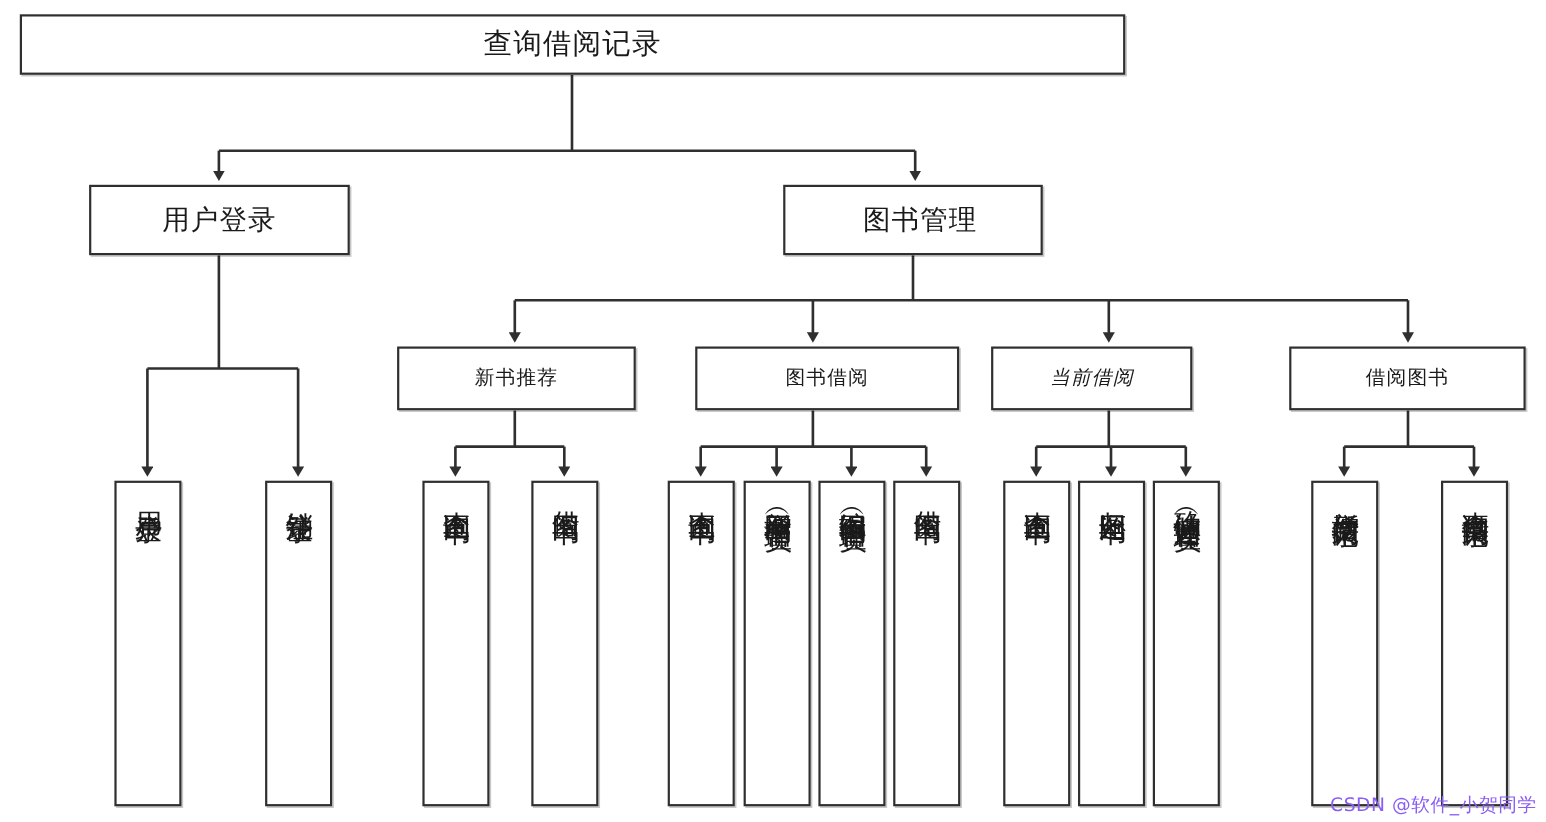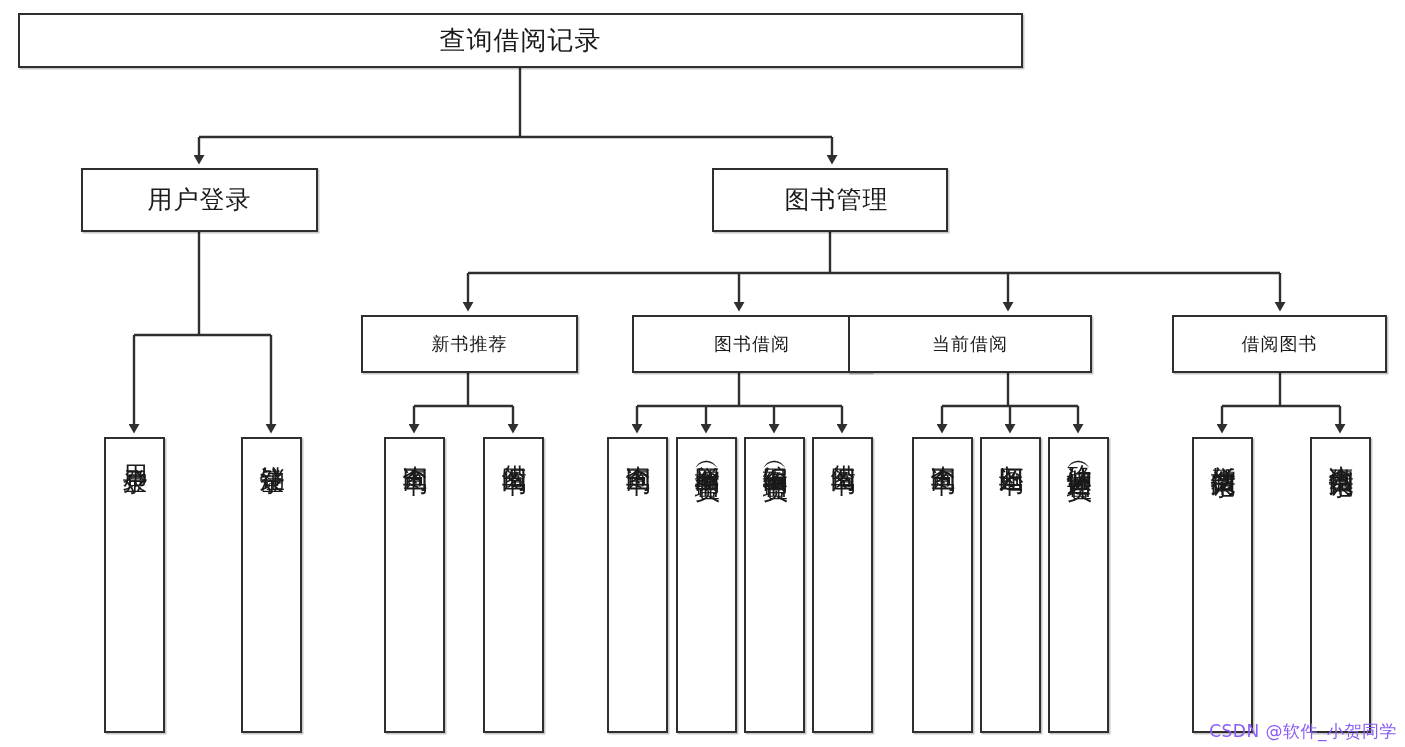--- a/index.html
+++ b/index.html
@@ -146,21 +146,21 @@
   <div class="node horiz l2" style="left:712px; top:168px; width:236px; height:64px;padding-left:13px;">
     <span class="label">图书管理</span>
   </div>
 
   <div class="node horiz l3" style="left:361px; top:315px; width:217px; height:58px;">
     <span class="label">新书推荐</span>
   </div>
   <div class="node horiz l3" style="left:632px; top:315px; width:240px; height:58px;">
     <span class="label">图书借阅</span>
   </div>
-  <div class="node horiz l3" style="left:848px; top:315px; width:244px; height:58px;">
+  <div class="node horiz l3" style="left:901px; top:315px; width:183px; height:58px;font-style:italic;">
     <span class="label">当前借阅</span>
   </div>
   <div class="node horiz l3" style="left:1172px; top:315px; width:215px; height:58px;">
     <span class="label">借阅图书</span>
   </div>
 
   <div class="node vert" style="left:104px; top:437px; width:61px; height:296px;">
     <span class="label">用户登录</span>
   </div>
   <div class="node vert" style="left:241px; top:437px; width:61px; height:296px;">

